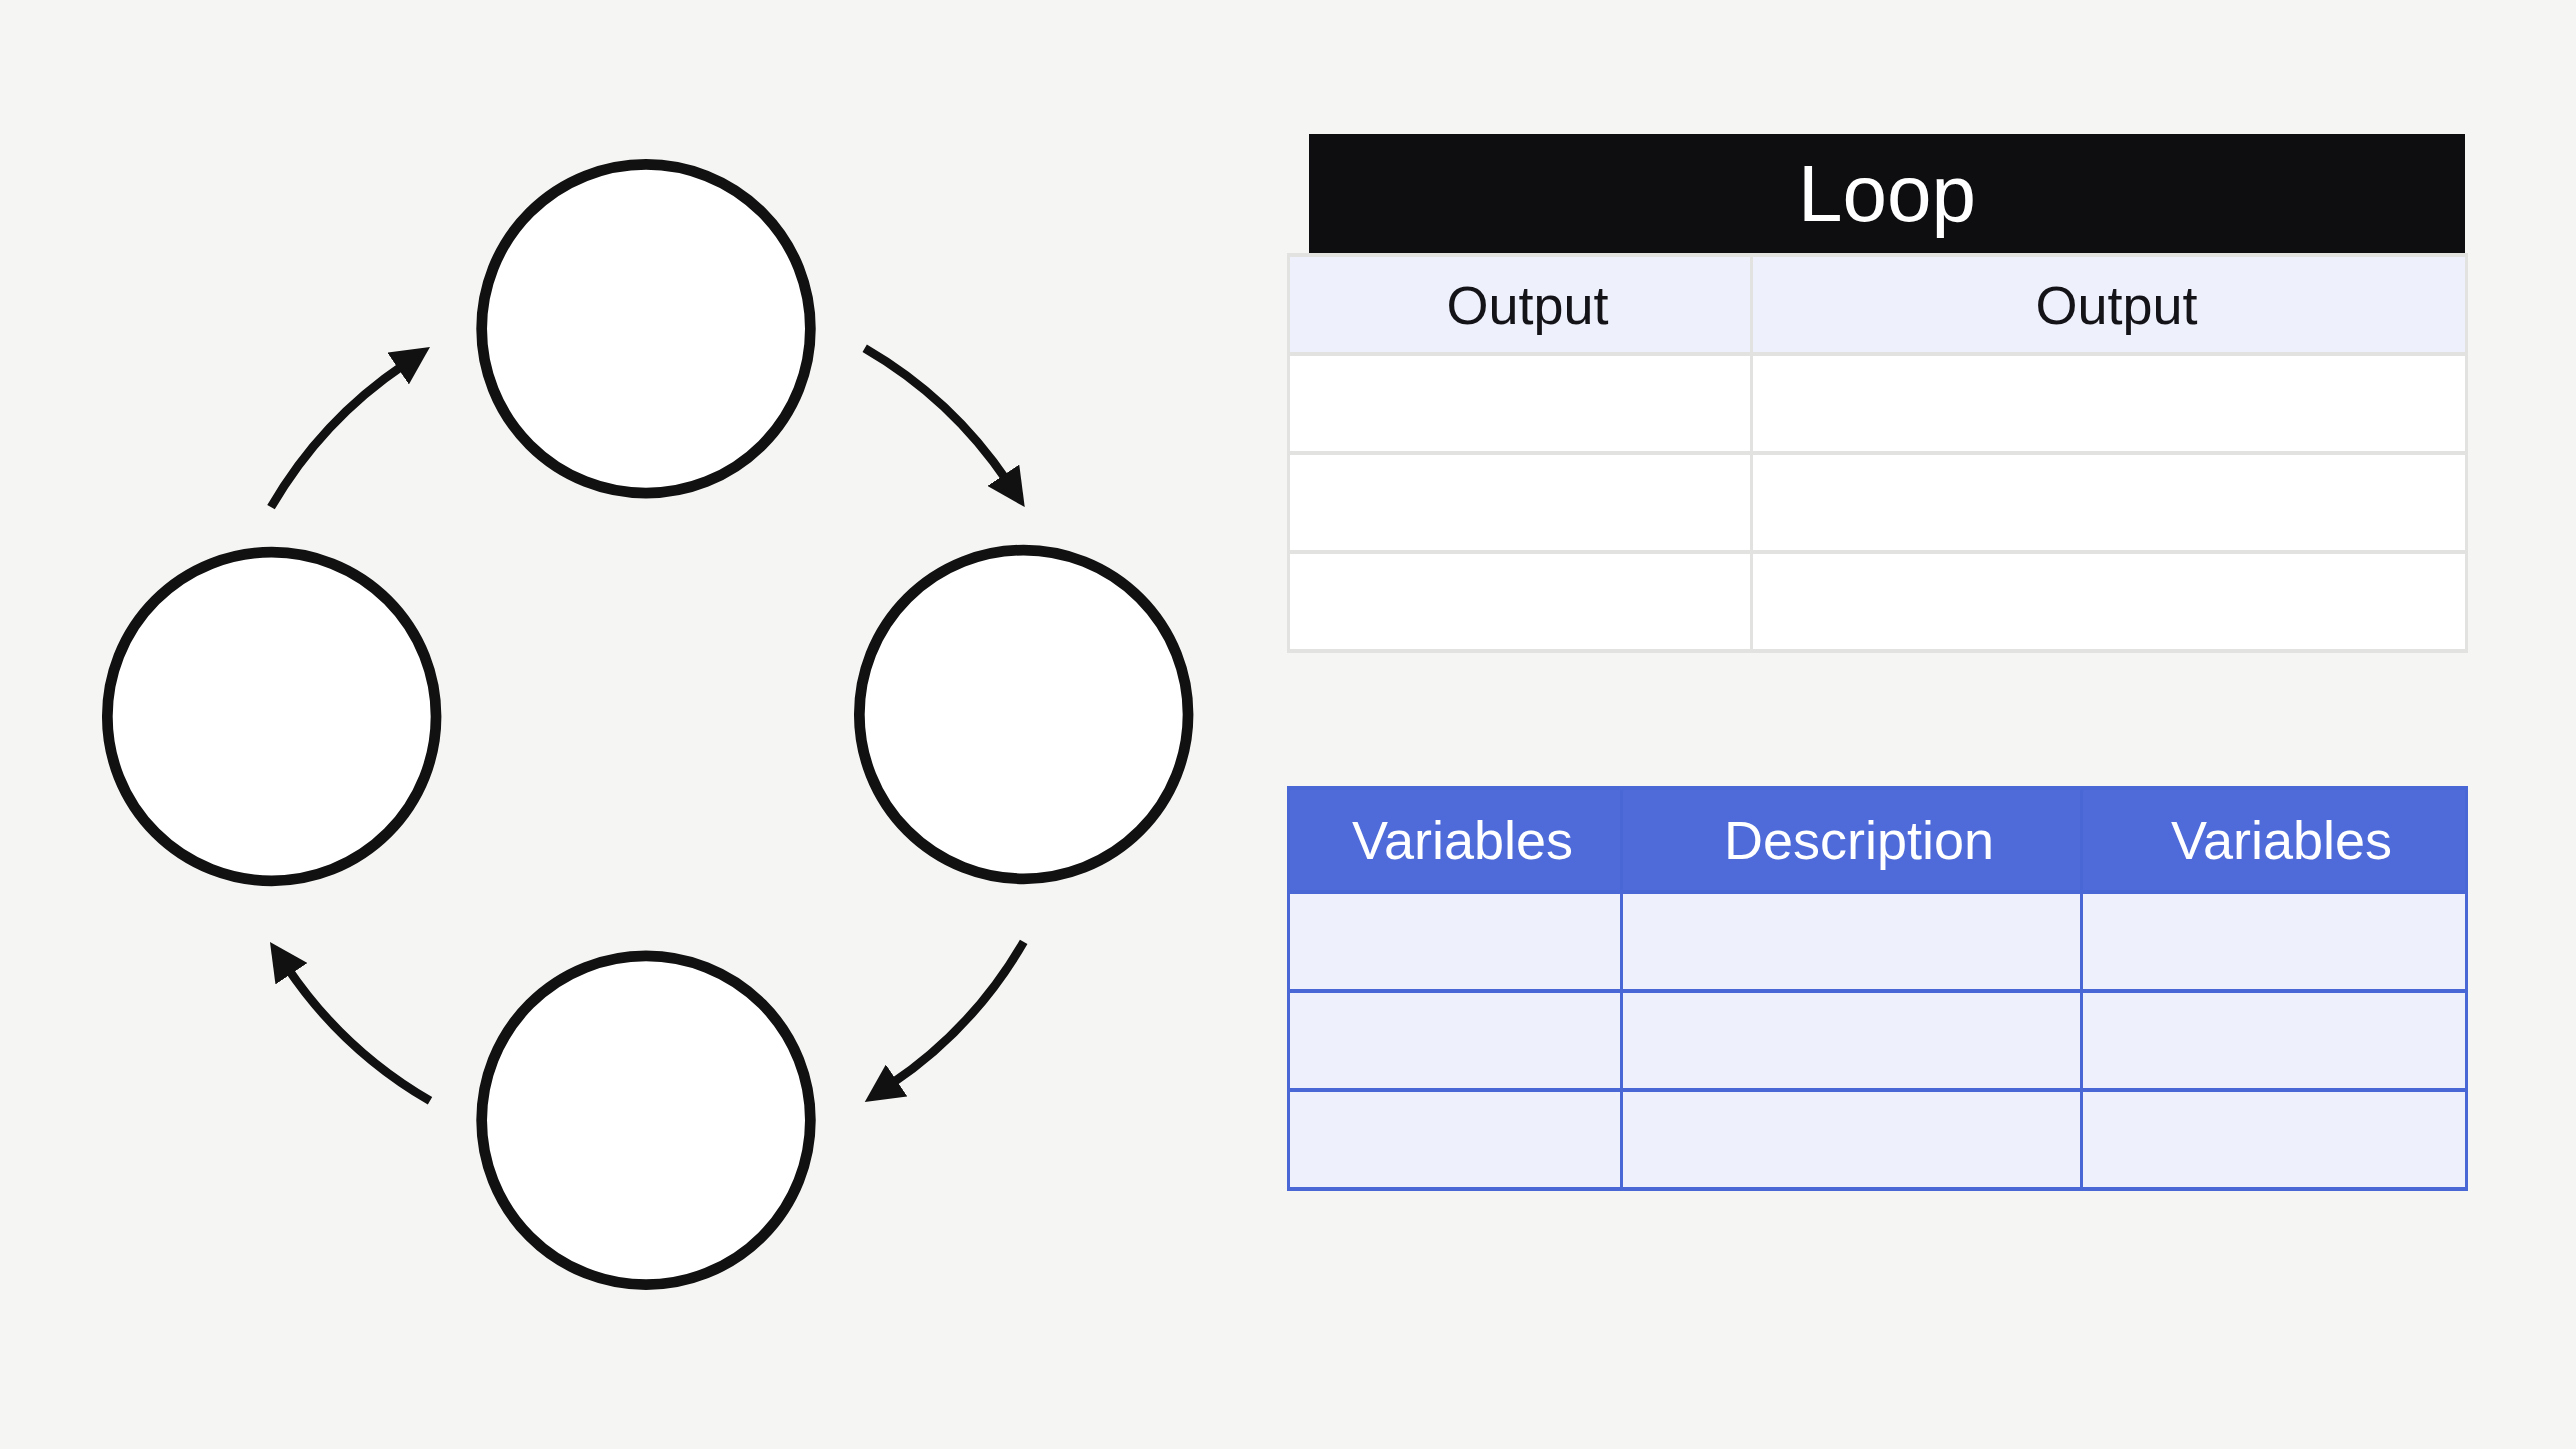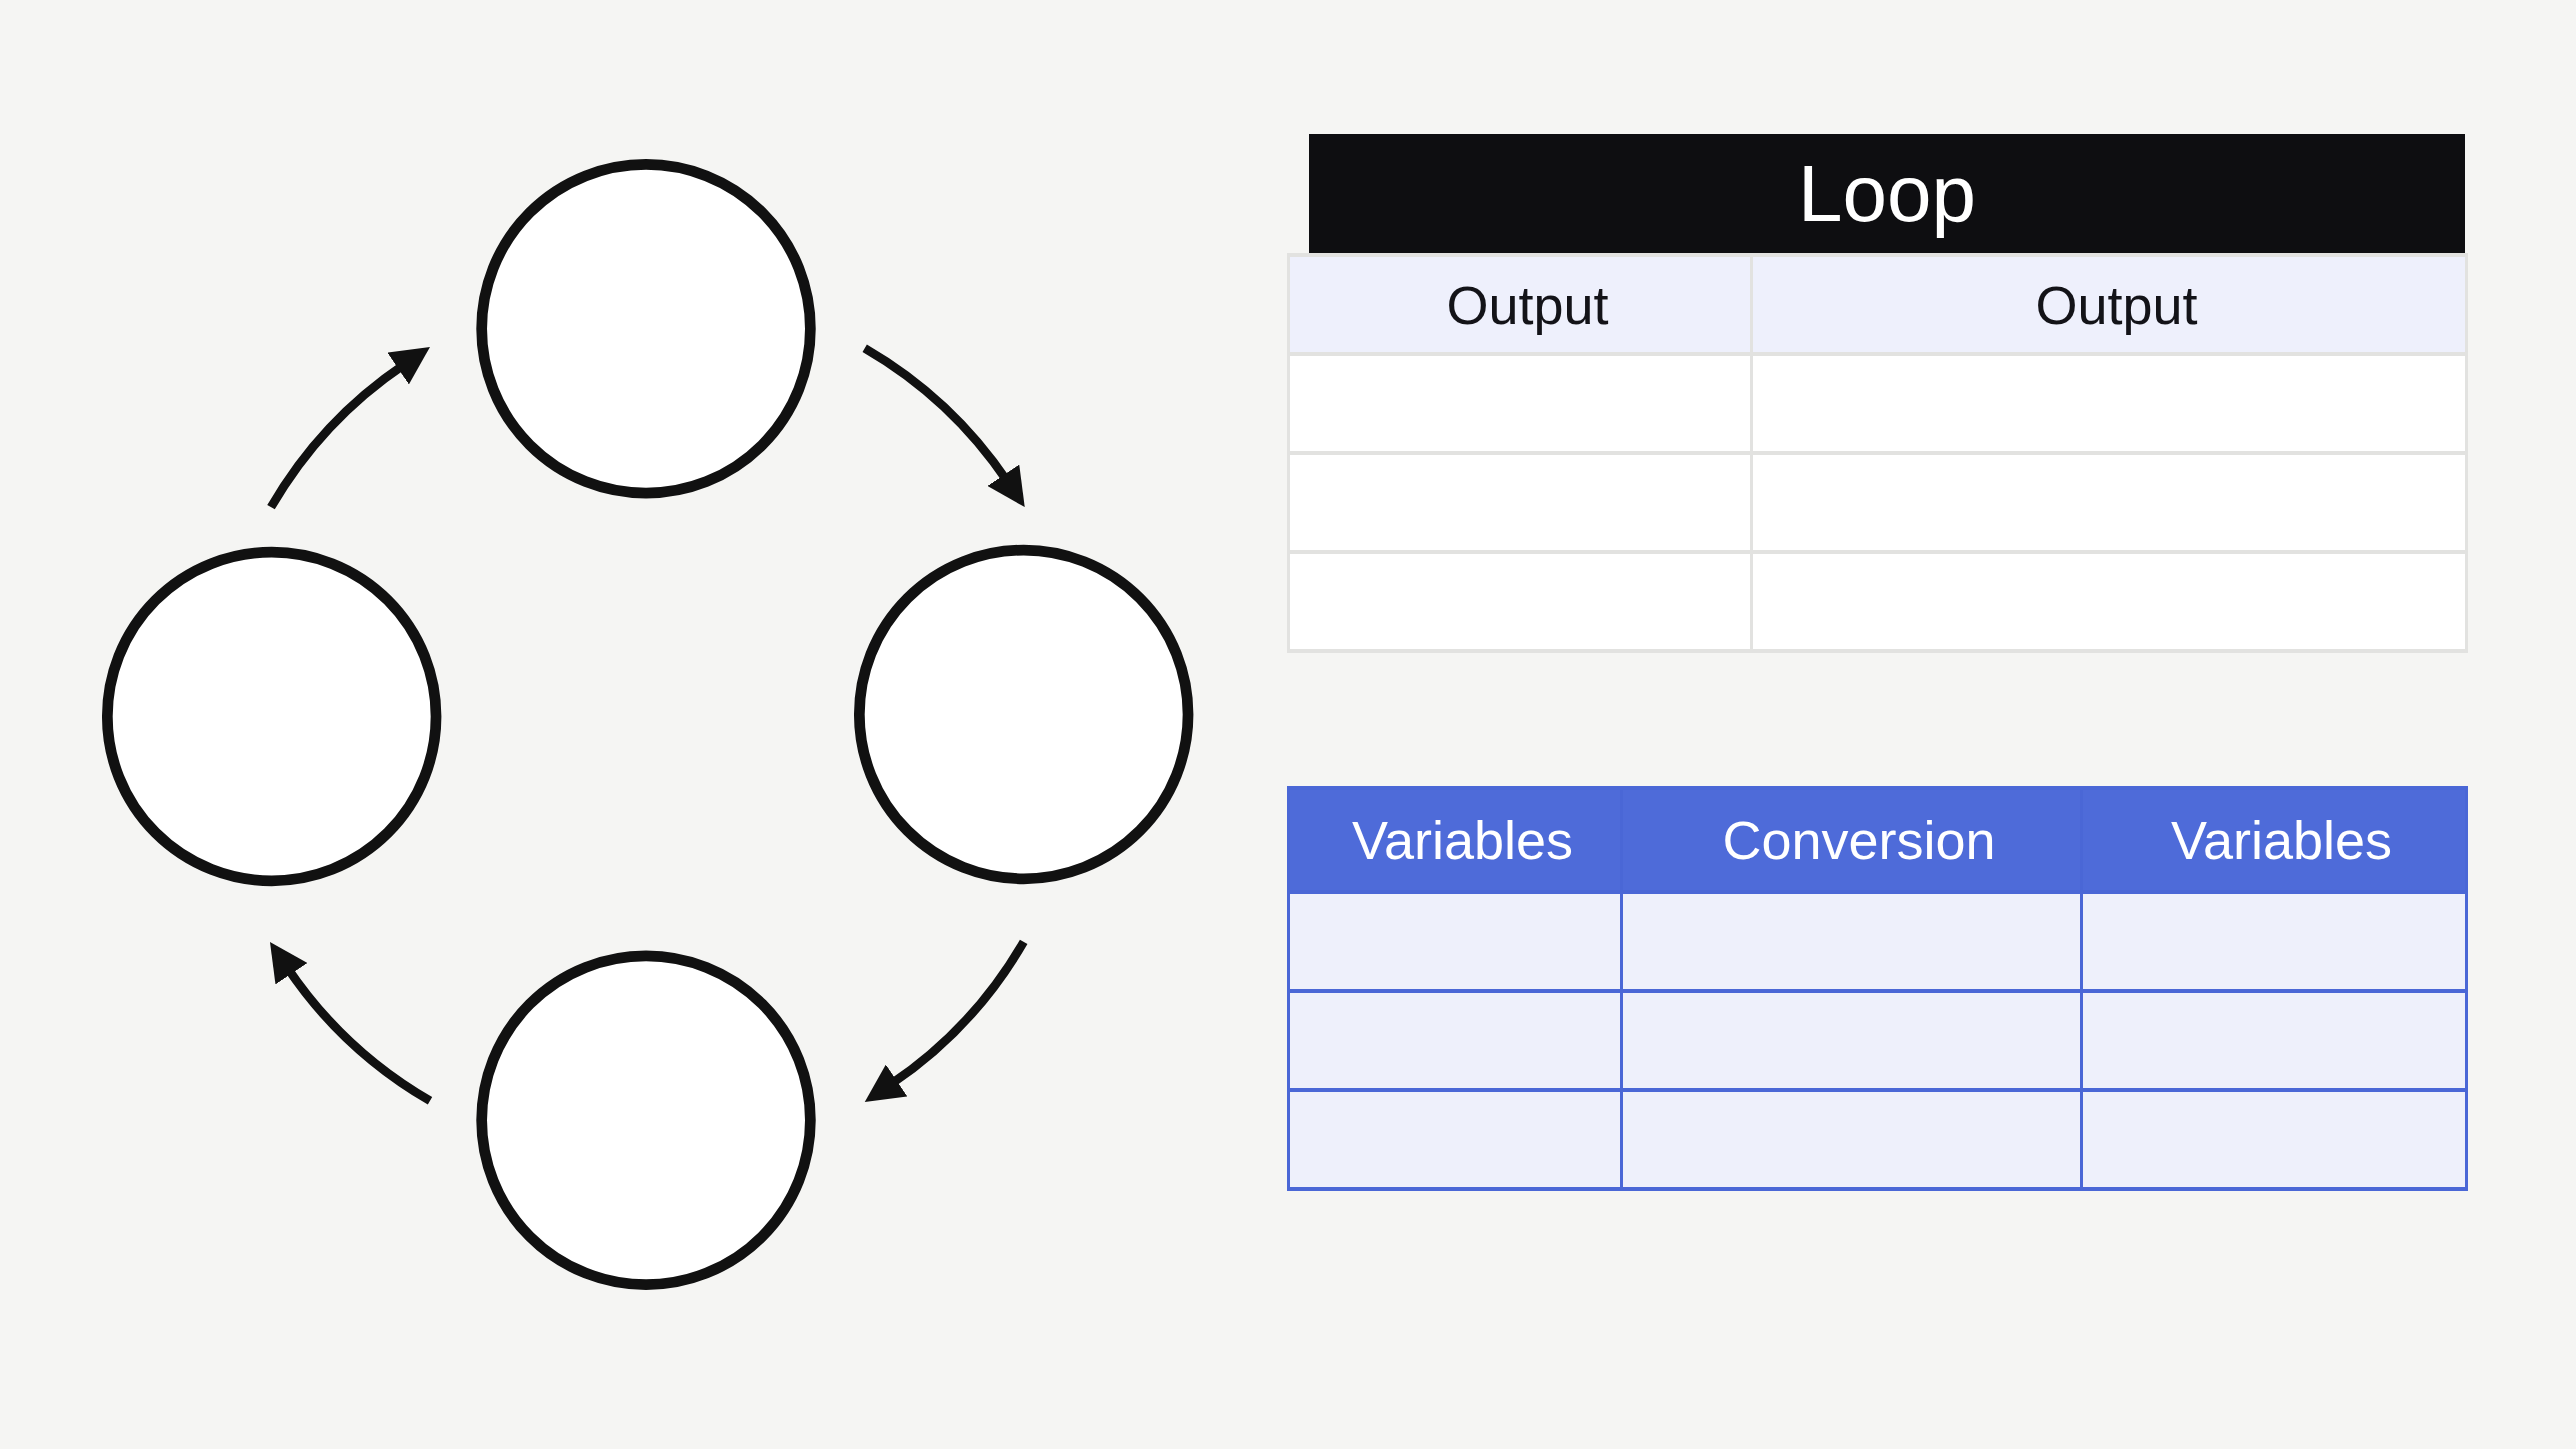--- a/index.html
+++ b/index.html
@@ -94,21 +94,21 @@
 <div class="tbl" style="top:786px;">
   <table class="conv">
     <colgroup>
         <col class="col-variable">
         <col class="col-description">
         <col class="col-baseline">
       </colgroup>
     <thead>
       <tr>
         <th>Variables</th>
-        <th>Conversion</th>
+        <th>Description</th>
         <th>Variables</th>
       </tr>
     </thead>
     <tbody>
         <tr>
           <td></td>
           <td></td>
           <td></td>
         </tr>
         <tr>

